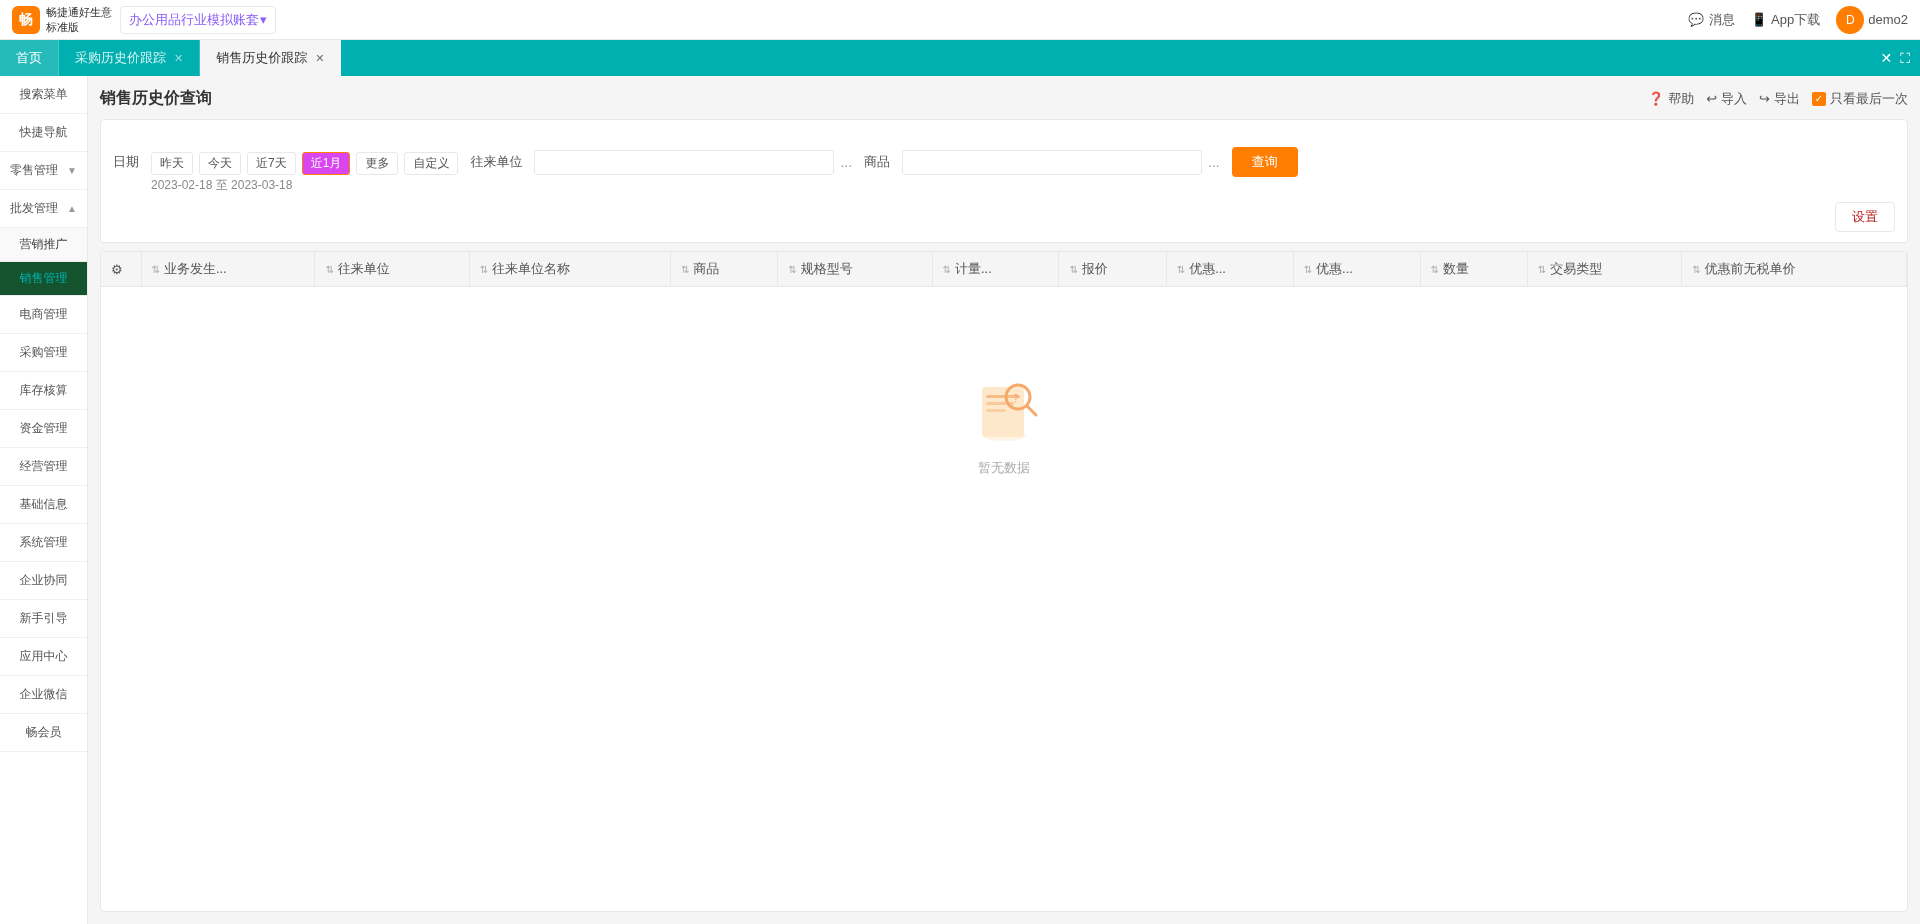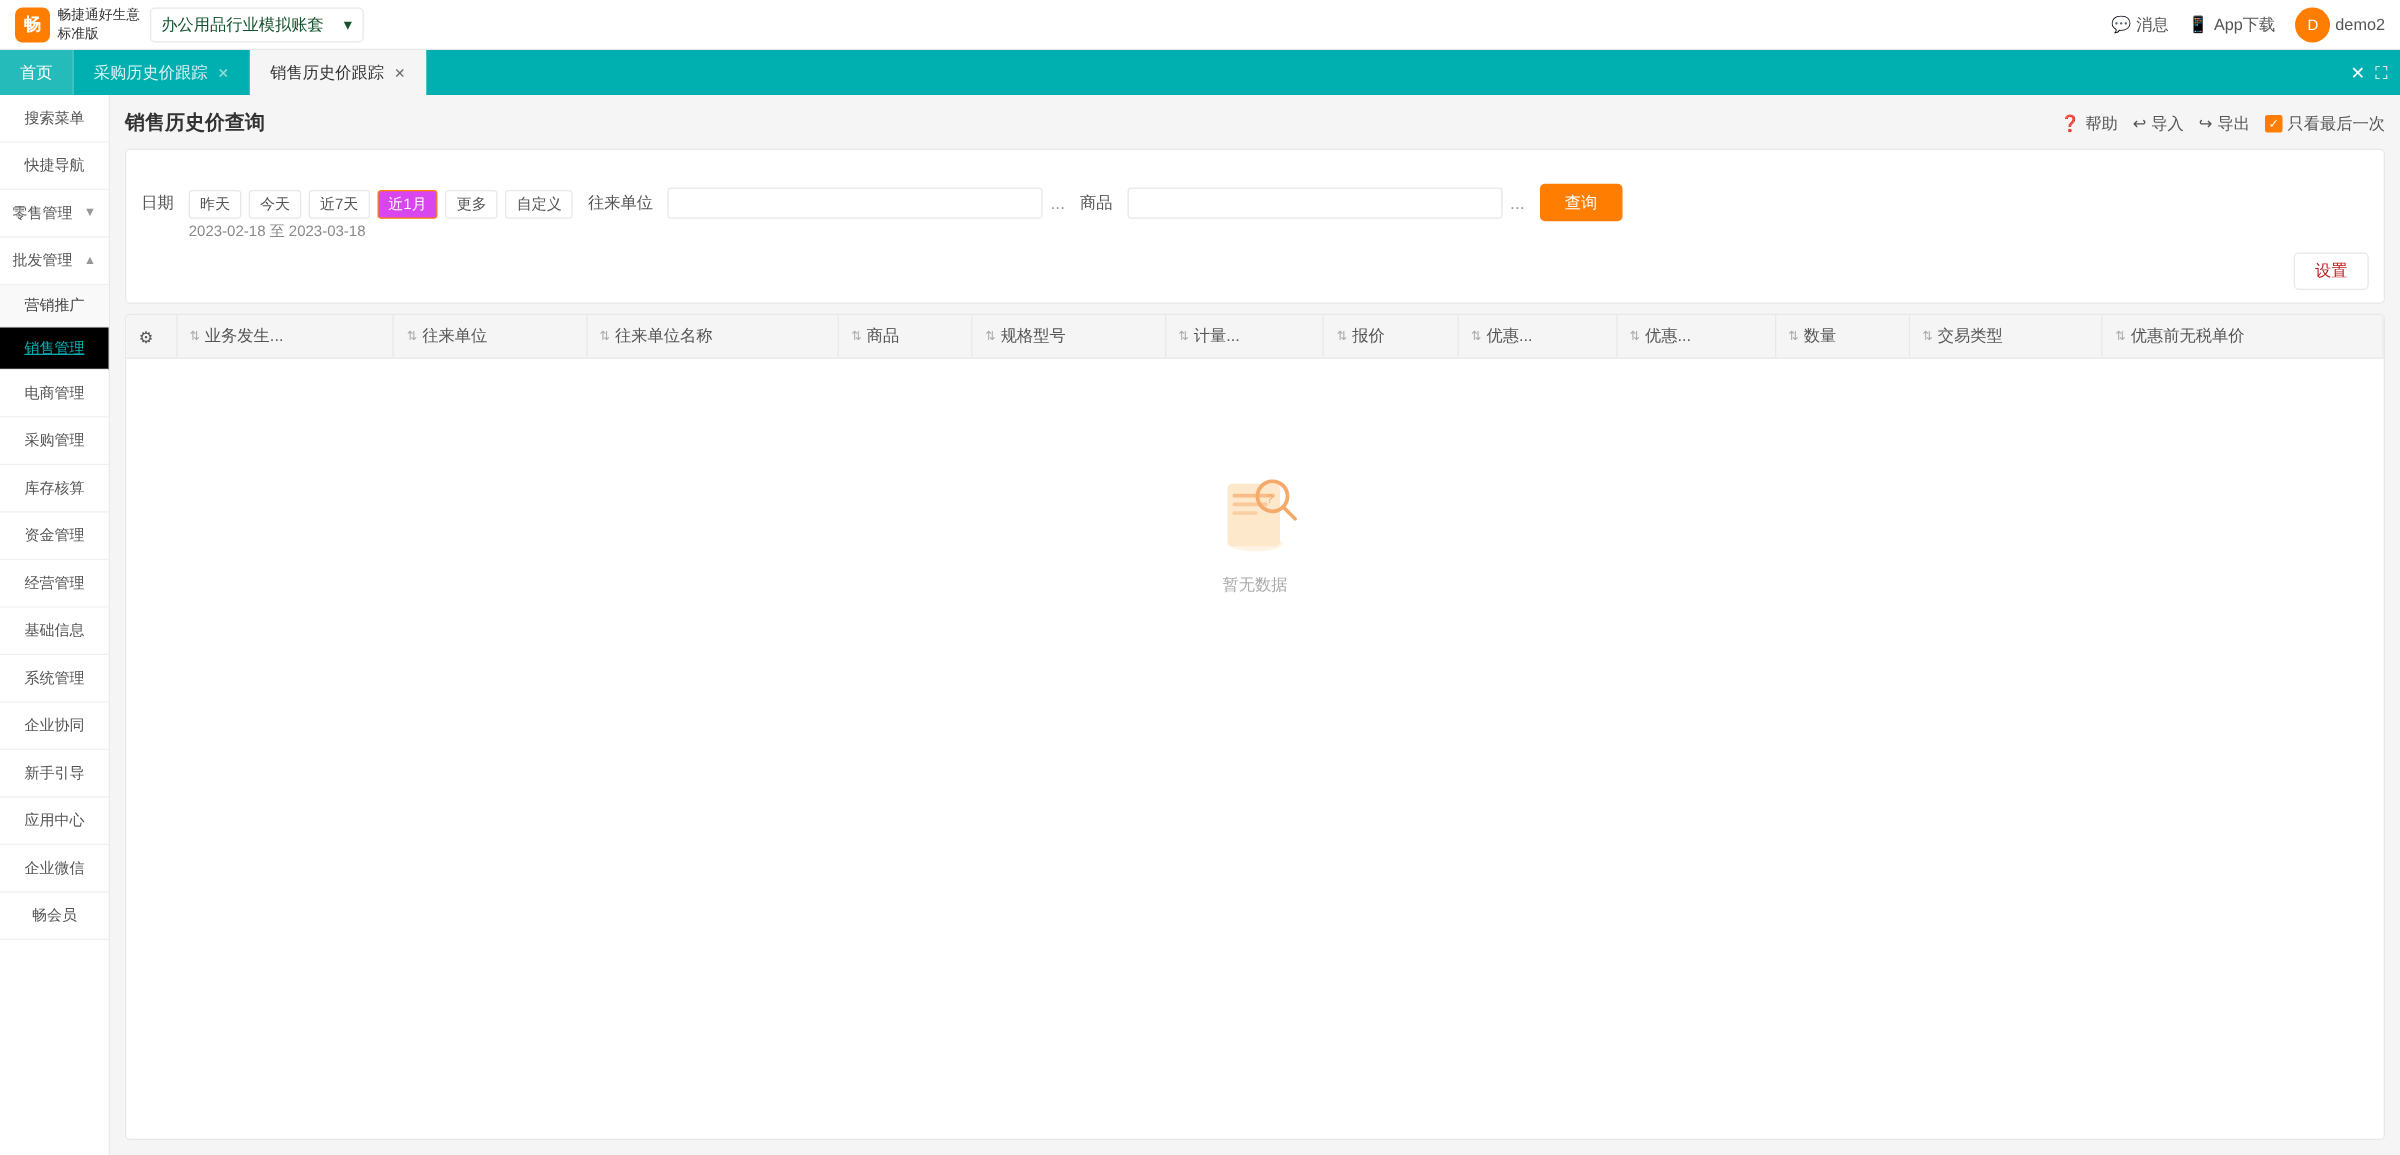--- a/index.html
+++ b/index.html
@@ -38,27 +38,27 @@
       font-weight: bold;
     }
     .logo-text {
       font-size: 11px;
       color: #333;
       line-height: 1.3;
     }
     .app-selector {
       display: flex;
       align-items: center;
-      gap: 16px;
+      gap: 1px;
       padding: 4px 8px;
       border: 1px solid #e8e8e8;
       border-radius: 4px;
       cursor: pointer;
       font-size: 13px;
-      color: #14532d;
+      color: #8b5cf6;
     }
     .top-bar-right {
       display: flex;
       align-items: center;
       gap: 16px;
       color: #555;
       font-size: 13px;
     }
     .top-bar-right .item {
       display: flex;
@@ -162,22 +162,21 @@
       background: #f9f9f9;
     }
     .sidebar-sub .sidebar-item {
       font-size: 12px;
       color: #444;
       border-bottom: 1px solid #eee;
       padding: 8px 6px;
     }
     .sidebar-sub .sidebar-item.active {
       color: #00b0b0;
-      background: #000000;
-      text-decoration: underline;
+      background: #14532d;
     }
 
     
     .content-area {
       flex: 1;
       display: flex;
       flex-direction: column;
       overflow: hidden;
       background: #f5f5f5;
     }

